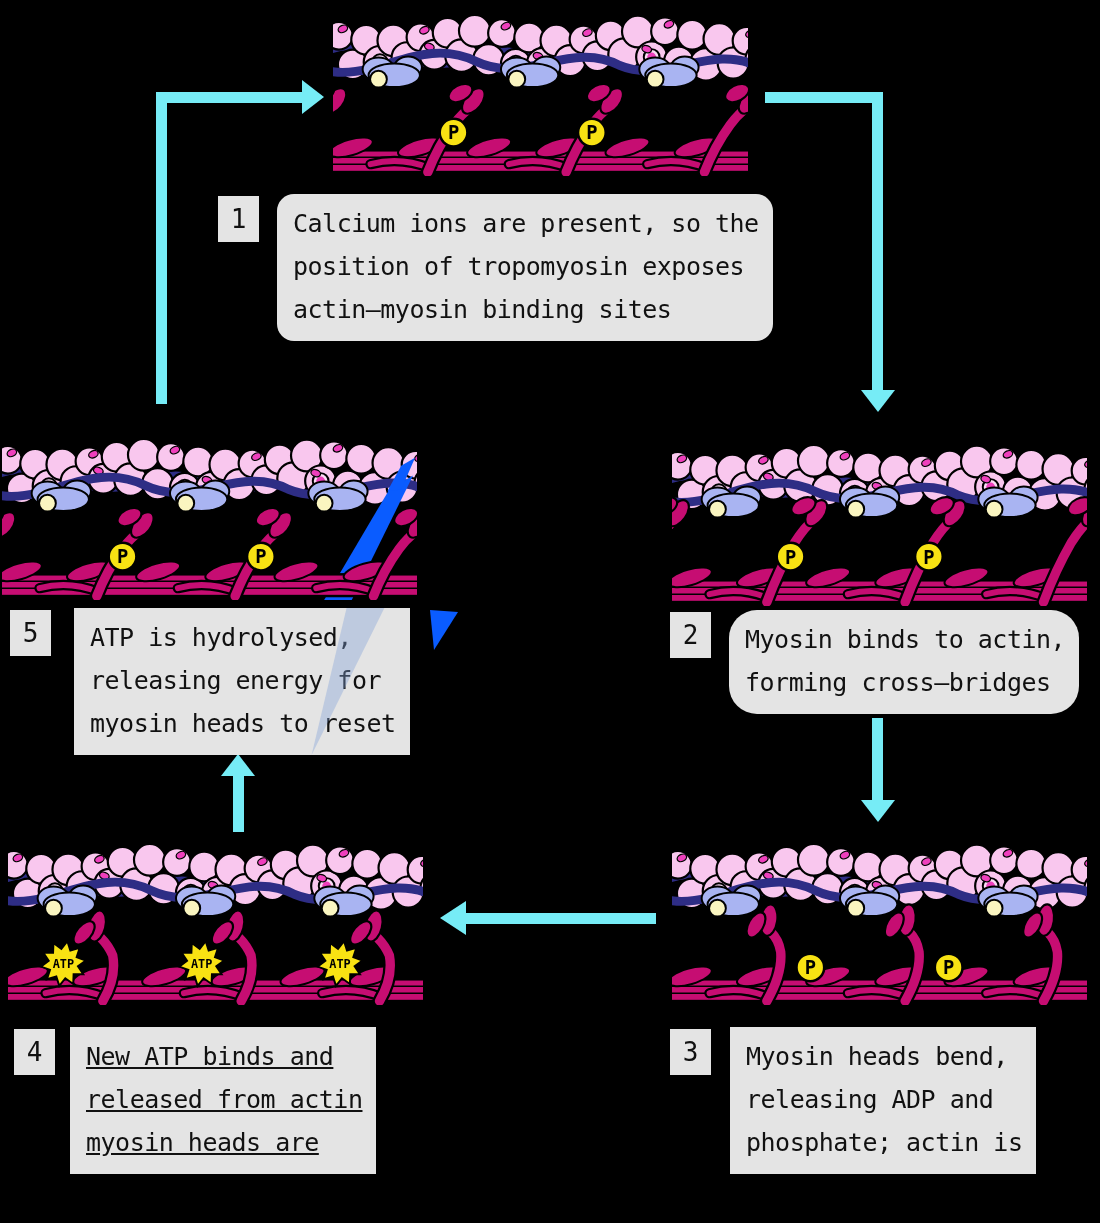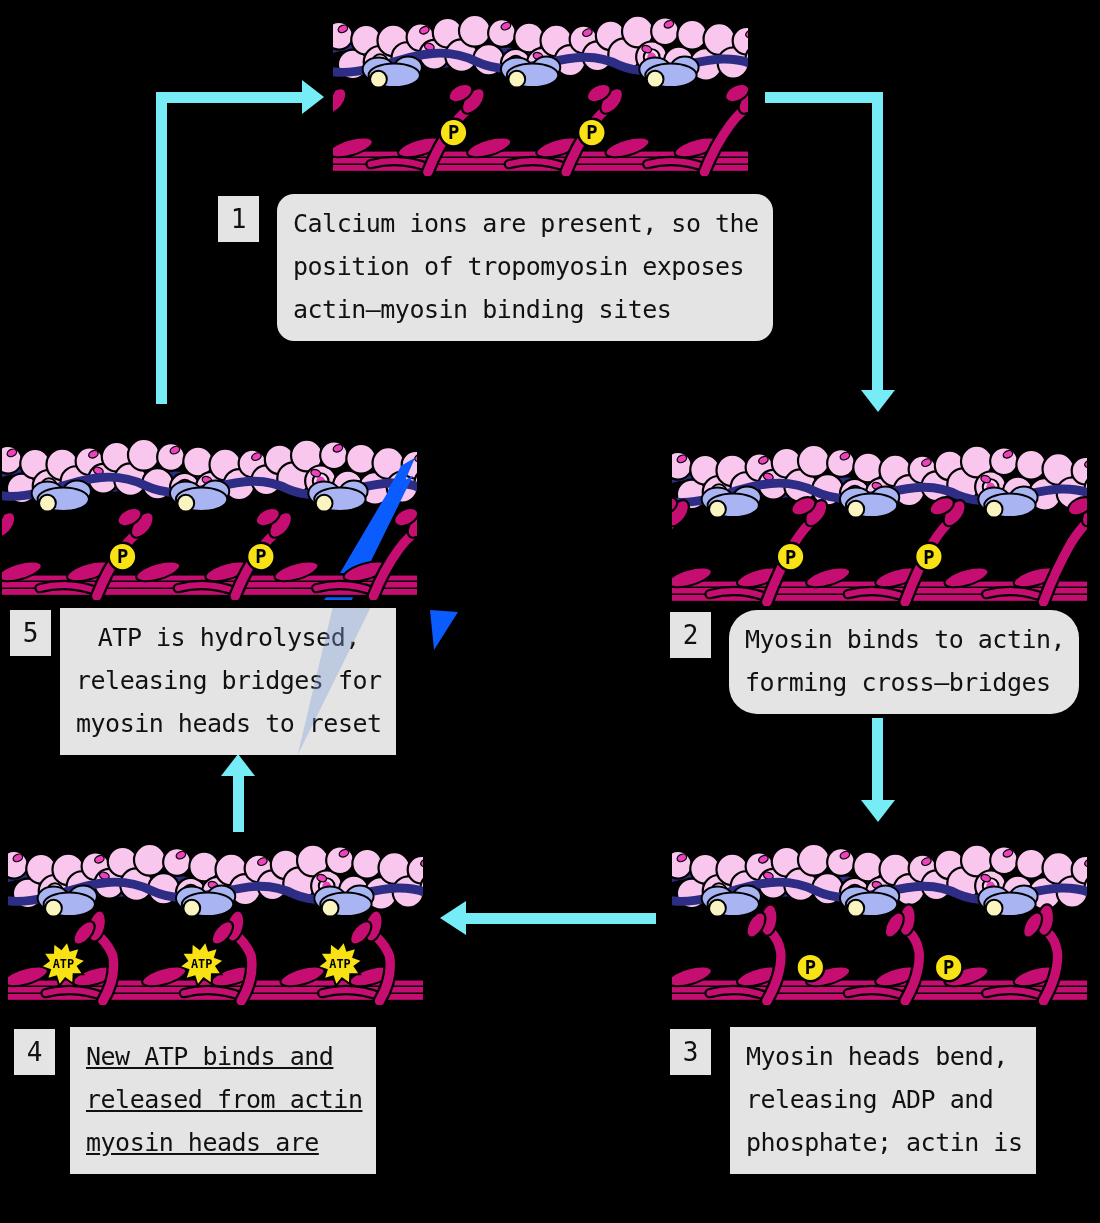--- a/index.html
+++ b/index.html
@@ -647,21 +647,21 @@
           <path d="M0,8 Q10,-18 26,-40 Q34,-51 46,-60" fill="none" stroke="#000" stroke-width="14" stroke-linecap="round"></path>
           <path d="M0,8 Q10,-18 26,-40 Q34,-51 46,-60" fill="none" stroke="#c60d72" stroke-width="9.5" stroke-linecap="round"></path>
           <ellipse cx="46" cy="-64" rx="15" ry="8.5" transform="rotate(-52 46 -64)" fill="#c60d72" stroke="#000" stroke-width="2.2"></ellipse>
           <ellipse cx="33" cy="-72" rx="13" ry="8" transform="rotate(-28 33 -72)" fill="#c60d72" stroke="#000" stroke-width="2.2"></ellipse>
         </g>
       </svg>
     <svg class="flash-overlay" viewBox="0 0 70 70">
       <polygon points="15,10 43,12 19,50" class="flashpoly" fill="#0a5cff"></polygon>
     </svg>
     <div class="numbox" style="left:10px;top:610px;">5</div>
-    <div class="txtbox" style="left:60px;top:608px;text-align:center;">
+    <div class="txtbox" style="left:74px;top:608px;">
       <div class="label-wedge"></div>
       <span class="ln">ATP is hydrolysed,</span>
-      <span class="ln">releasing bridges for</span>
+      <span class="ln">releasing energy for</span>
       <span class="ln">myosin heads to reset</span>
     </div>
   </div>
 
 </div>
 
 </body></html>

